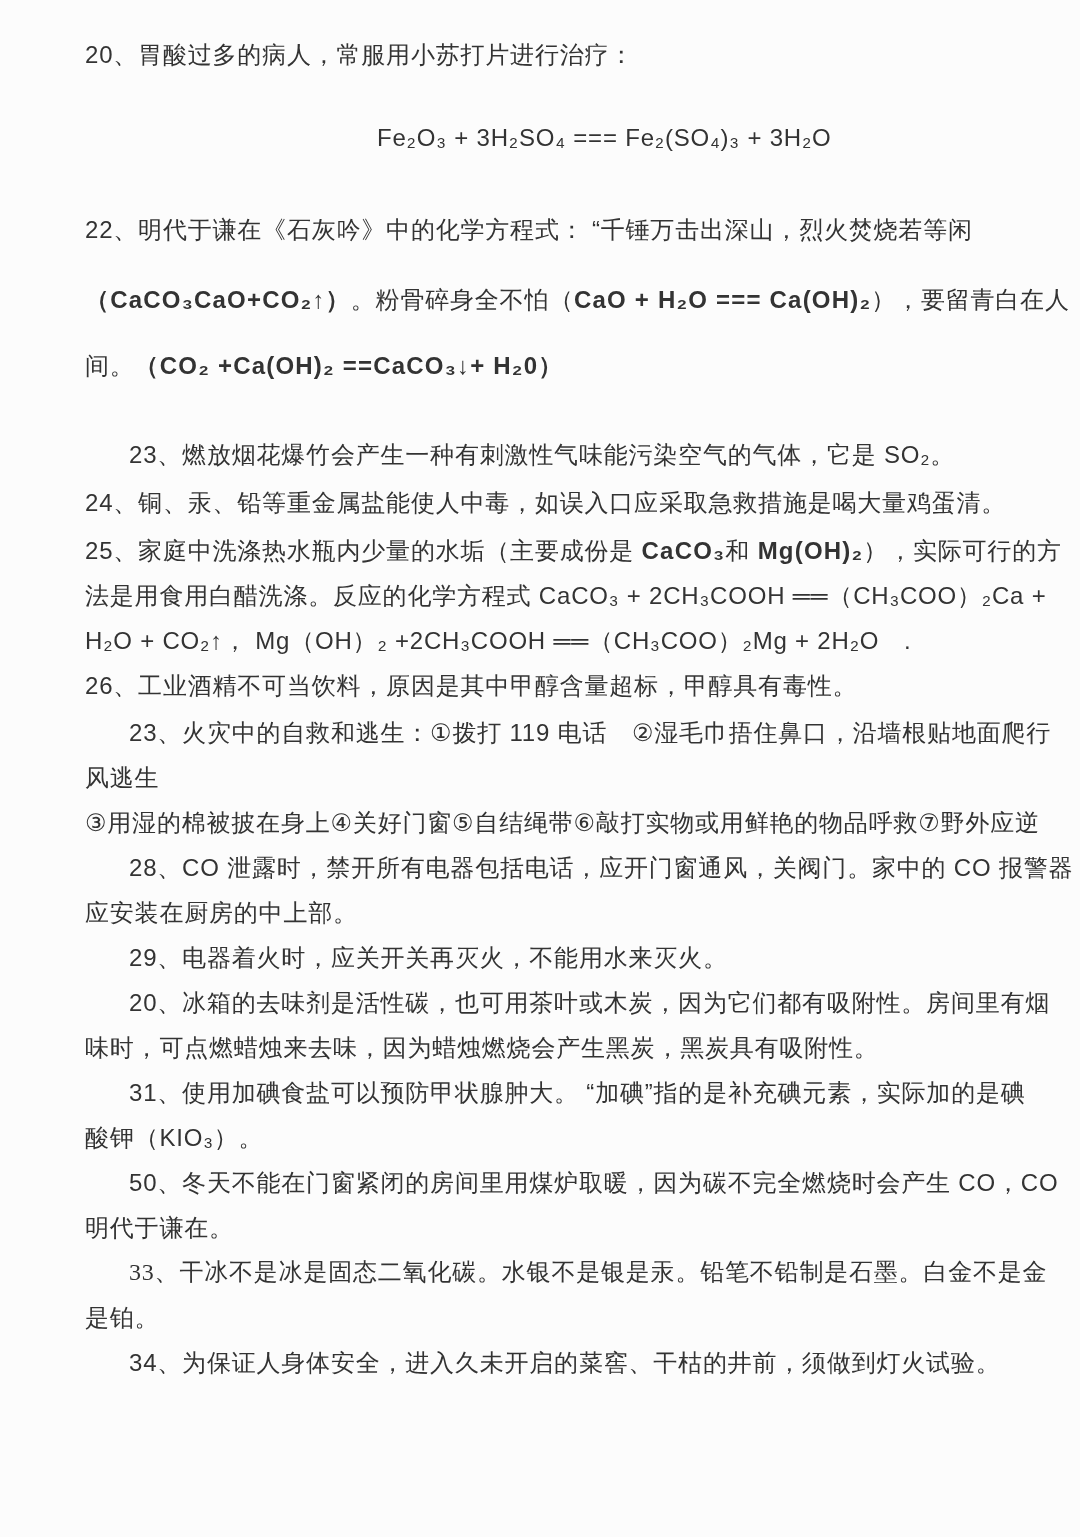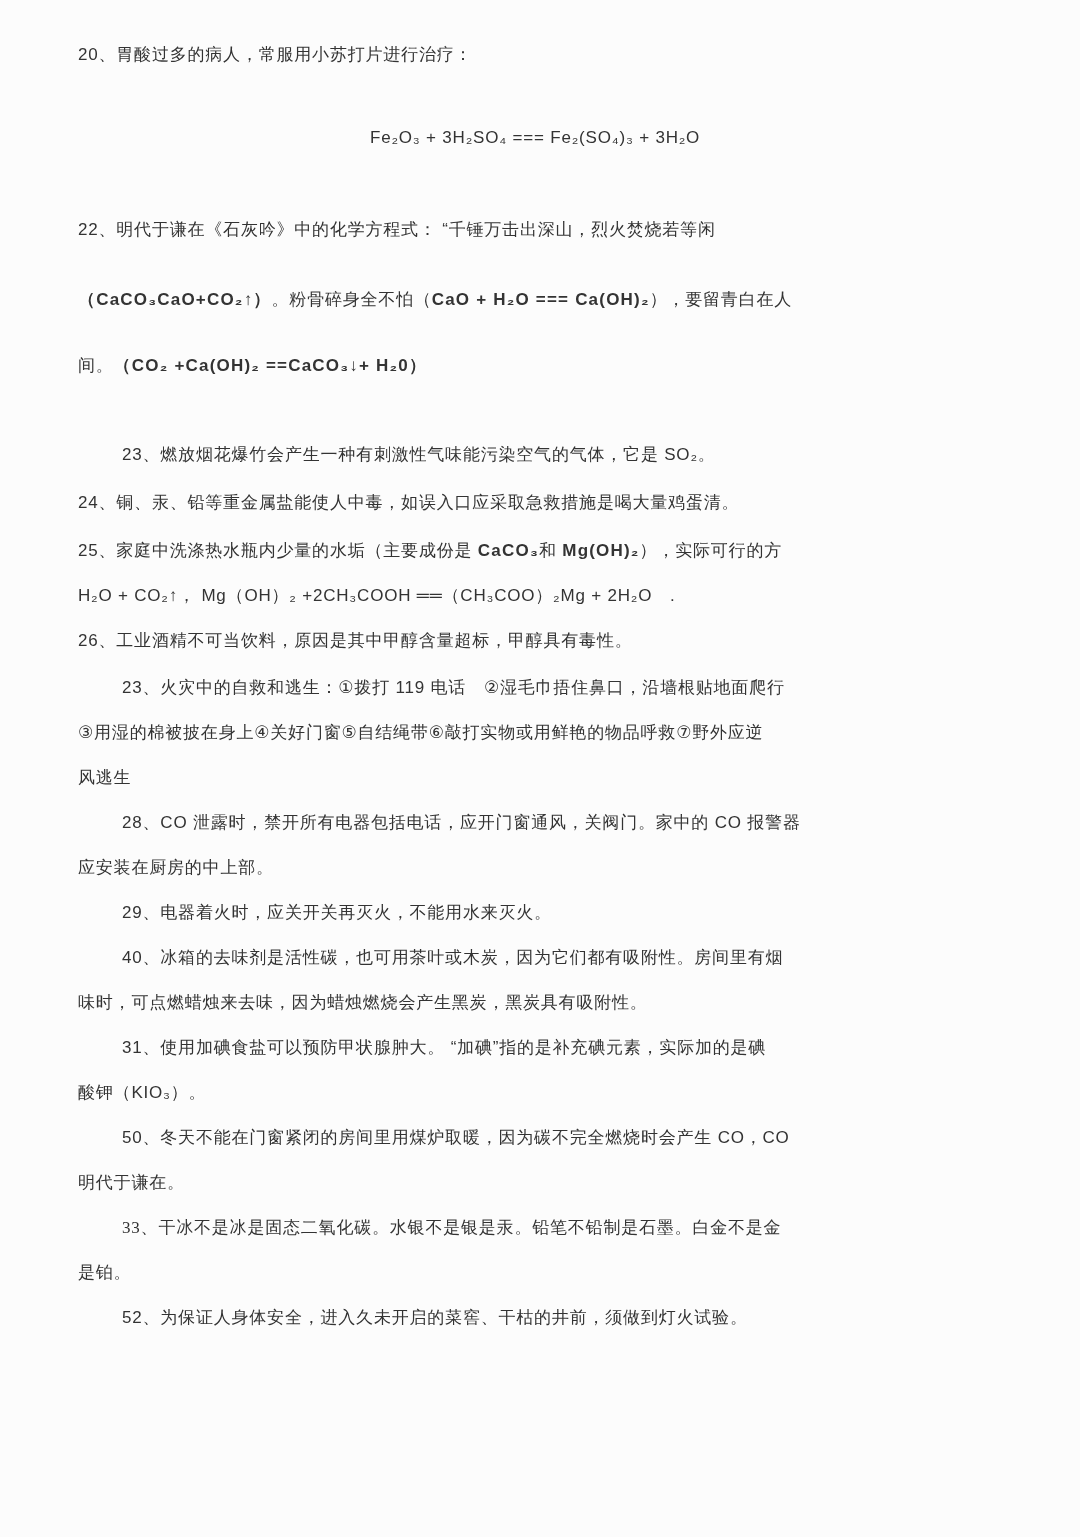--- a/index.html
+++ b/index.html
@@ -14,56 +14,58 @@
     margin: 0 auto;
     background: #fcfcfc;
     overflow: hidden;
     font-family: "Liberation Sans", "DejaVu Sans", sans-serif;
     color: #333333;
   }
   .doc-body {
     padding: 16px 70px 0 78px;
   }
   .line {
-    font-size: 17px;
+    font-size: 24px;
     line-height: 45px;
     height: 45px;
     letter-spacing: 0.8px;
     white-space: nowrap;
     color: #333333;
+    margin-left: 7px;
   }
   .line .seg { font-weight: 400; }
   .line .seg.bold { font-weight: 700; letter-spacing: 1.2px; }
   .line.first { text-indent: 44px; }
   .line.eq { text-indent: 292px; }
 </style>
 </head>
 <body>
 
 <main class="page" style="background: rgb(252, 252, 252); color: rgb(51, 51, 51);">
   <div class="doc-body" id="doc-body">
       <div class="line" style="margin-top: 16px;"><span class="seg">20、胃酸过多的病人，常服用小苏打片进行治疗：</span></div>
       <div class="line eq" style="margin-top: 38px;"><span class="seg">Fe₂O₃ + 3H₂SO₄ === Fe₂(SO₄)₃ + 3H₂O</span></div>
       <div class="line" style="margin-top: 47px;"><span class="seg">22、明代于谦在《石灰吟》中的化学方程式： “千锤万击出深山，烈火焚烧若等闲</span></div>
       <div class="line" style="margin-top: 25px;"><span class="seg bold">（CaCO₃CaO+CO₂↑）</span><span class="seg">。粉骨碎身全不怕（</span><span class="seg bold">CaO + H₂O === Ca(OH)₂</span><span class="seg">），要留青白在人</span></div>
       <div class="line" style="margin-top: 21px;"><span class="seg">间。</span><span class="seg bold">（CO₂ +Ca(OH)₂ ==CaCO₃↓+ H₂0）</span></div>
       <div class="line first" style="margin-top: 44px;"><span class="seg">23、燃放烟花爆竹会产生一种有刺激性气味能污染空气的气体，它是 SO₂。</span></div>
       <div class="line" style="margin-top: 3px;"><span class="seg">24、铜、汞、铅等重金属盐能使人中毒，如误入口应采取急救措施是喝大量鸡蛋清。</span></div>
       <div class="line" style="margin-top: 3px;"><span class="seg">25、家庭中洗涤热水瓶内少量的水垢（主要成份是 </span><span class="seg bold">CaCO₃</span><span class="seg">和 </span><span class="seg bold">Mg(OH)₂</span><span class="seg">），实际可行的方</span></div>
+      <div class="line" style="margin-top: 0px;"><span class="seg">法是用食用白醋洗涤。反应的化学方程式 CaCO₃ + 2CH₃COOH ══（CH₃COO）₂Ca +</span></div>
       <div class="line" style="margin-top: 0px;"><span class="seg">H₂O + CO₂↑，  Mg（OH）₂ +2CH₃COOH ══（CH₃COO）₂Mg + 2H₂O　.</span></div>
       <div class="line" style="margin-top: 0px;"><span class="seg">26、工业酒精不可当饮料，原因是其中甲醇含量超标，甲醇具有毒性。</span></div>
       <div class="line first" style="margin-top: 2px;"><span class="seg">23、火灾中的自救和逃生：①拨打 119 电话　②湿毛巾捂住鼻口，沿墙根贴地面爬行</span></div>
+      <div class="line" style="margin-top: 0px;"><span class="seg">风逃生</span></div>
       <div class="line" style="margin-top: 0px;"><span class="seg">③用湿的棉被披在身上④关好门窗⑤自结绳带⑥敲打实物或用鲜艳的物品呼救⑦野外应逆</span></div>
-      <div class="line" style="margin-top: 0px;"><span class="seg">风逃生</span></div>
       <div class="line first" style="margin-top: 0px;"><span class="seg">28、CO 泄露时，禁开所有电器包括电话，应开门窗通风，关阀门。家中的 CO 报警器</span></div>
       <div class="line" style="margin-top: 0px;"><span class="seg">应安装在厨房的中上部。</span></div>
       <div class="line first" style="margin-top: 0px;"><span class="seg">29、电器着火时，应关开关再灭火，不能用水来灭火。</span></div>
-      <div class="line first" style="margin-top: 0px;"><span class="seg">40、冰箱的去味剂是活性碳，也可用茶叶或木炭，因为它们都有吸附性。房间里有烟</span></div>
+      <div class="line first" style="margin-top: 0px;"><span class="seg">20、冰箱的去味剂是活性碳，也可用茶叶或木炭，因为它们都有吸附性。房间里有烟</span></div>
       <div class="line" style="margin-top: 0px;"><span class="seg">味时，可点燃蜡烛来去味，因为蜡烛燃烧会产生黑炭，黑炭具有吸附性。</span></div>
       <div class="line first" style="margin-top: 0px;"><span class="seg">31、使用加碘食盐可以预防甲状腺肿大。 “加碘”指的是补充碘元素，实际加的是碘</span></div>
       <div class="line" style="margin-top: 0px;"><span class="seg">酸钾（KIO₃）。</span></div>
       <div class="line first" style="margin-top: 0px;"><span class="seg">50、冬天不能在门窗紧闭的房间里用煤炉取暖，因为碳不完全燃烧时会产生 CO，CO</span></div>
       <div class="line" style="margin-top: 0px;"><span class="seg">明代于谦在。</span></div>
       <div class="line first" style="margin-top: 0px; font-family: Liberation Serif, serif;"><span class="seg">33、干冰不是冰是固态二氧化碳。水银不是银是汞。铅笔不铅制是石墨。白金不是金</span></div>
       <div class="line" style="margin-top: 0px;"><span class="seg">是铂。</span></div>
-      <div class="line first" style="margin-top: 0px;"><span class="seg">52、为保证人身体安全，进入久未开启的菜窖、干枯的井前，须做到灯火试验。</span></div>
+      <div class="line first" style="margin-top: 0px;"><span class="seg">34、为保证人身体安全，进入久未开启的菜窖、干枯的井前，须做到灯火试验。</span></div>
     </div>
 </main>
 
 </body></html>

